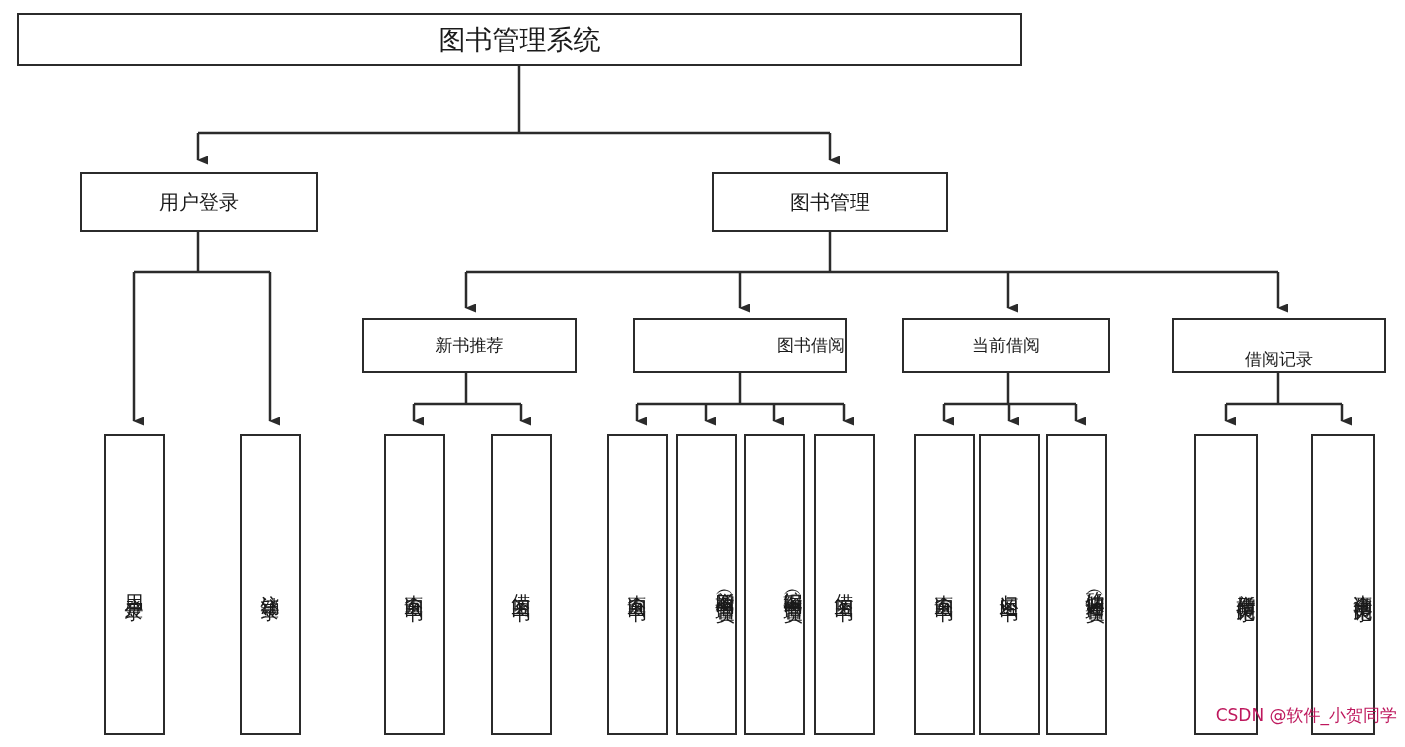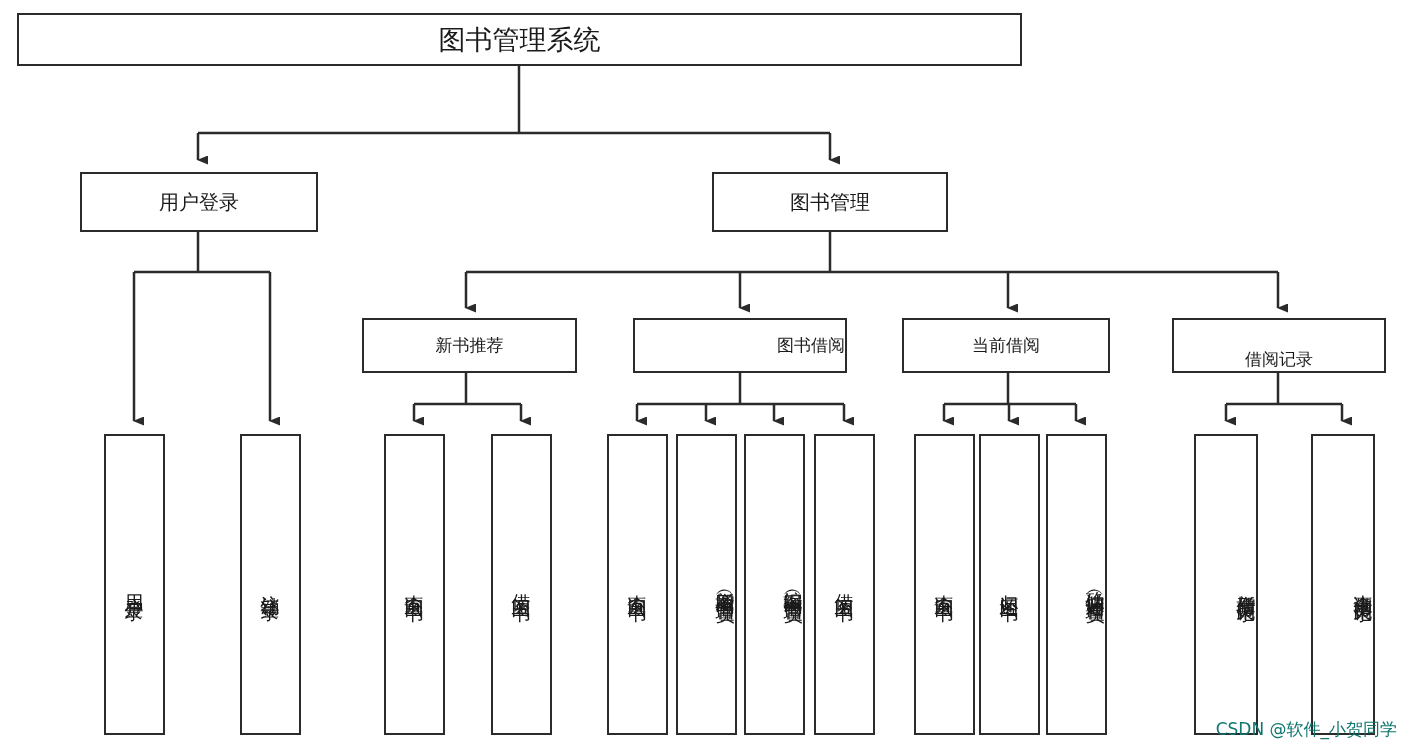--- a/index.html
+++ b/index.html
@@ -56,23 +56,23 @@
     align-items: flex-start;
     letter-spacing: 2px;
   }
   .node-label {
     display: block;
     white-space: nowrap;
   }
   #watermark {
     position: absolute;
     right: 8px;
-    bottom: 6px;
+    bottom: 20px;
     font-size: 17px;
-    color: #0f766e;
+    color: #be185d;
     z-index: 5;
     white-space: nowrap;
   }
 </style>
 </head>
 <body>
 
 <div id="canvas">
 
   <svg id="svg-layer" viewBox="0 0 1405 747" xmlns="http://www.w3.org/2000/svg">

